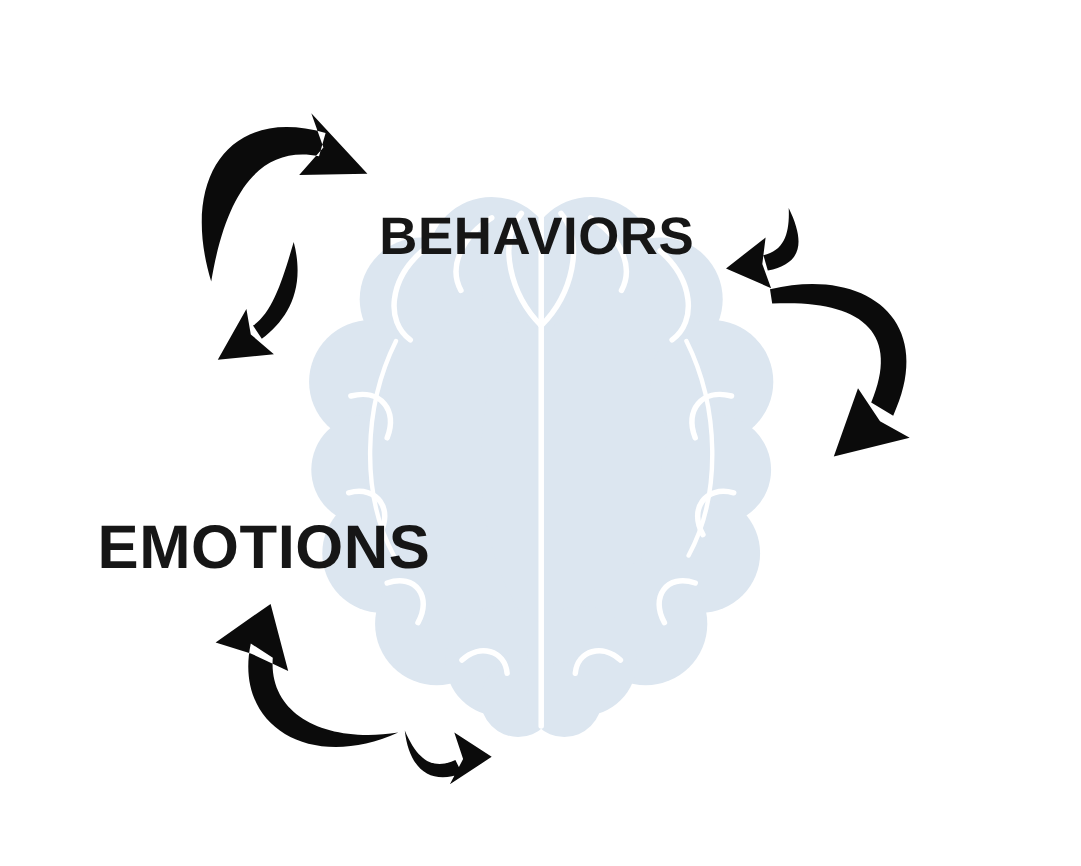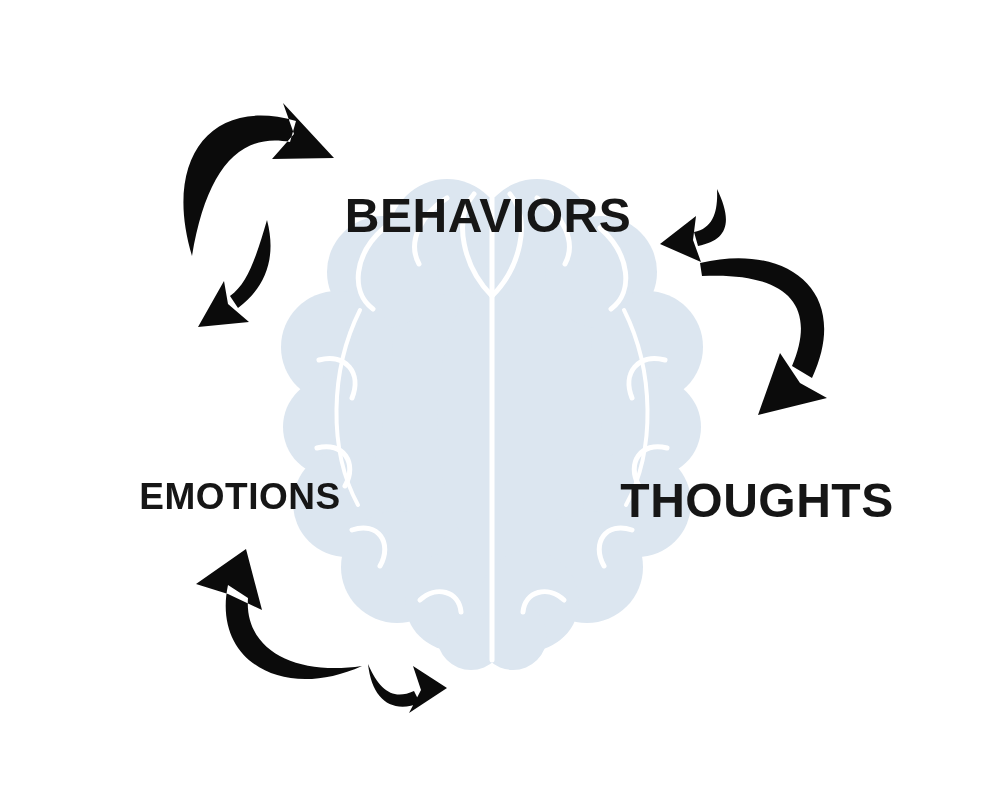--- a/index.html
+++ b/index.html
@@ -21,21 +21,21 @@
     position: absolute;
     transform: translate(-50%, -50%);
     z-index: 2;
     color: #161616;
     font-weight: 700;
     white-space: nowrap;
     letter-spacing: 0.5px;
     user-select: none;
   }
   .label-behaviors { left: 488px; top: 215px; font-size: 48px; }
-  .label-emotions  { left: 240px; top: 497px; font-size: 37px; text-align: center; }
+  .label-emotions  { left: 240px; top: 497px; font-size: 56px; text-align: center; }
   .label-thoughts  { left: 757px; top: 500px; font-size: 48px; }
   .label-title     { left: 506px; top: 388px; font-size: 122px; letter-spacing: 2px; }
 </style>
 </head>
 <body>
 
 <div class="canvas">
 
   <svg class="art" width="983" height="787" viewBox="0 0 983 787">
 
@@ -101,15 +101,14 @@
       <path d="M368 664 C372 700 392 714 420 703 L414 691 C394 700 380 692 368 664 Z
                M447 688 L413 666 L421 690 L409 713 Z"></path>
     </g>
   </svg>
 
   <div class="label label-behaviors">BEHAVIORS</div>
 
 
   <div class="label label-emotions">EMOTIONS</div>
 
-  <div class="label label-thoughts">THOUGHTS</div>
 
 </div>
 
 </body></html>

